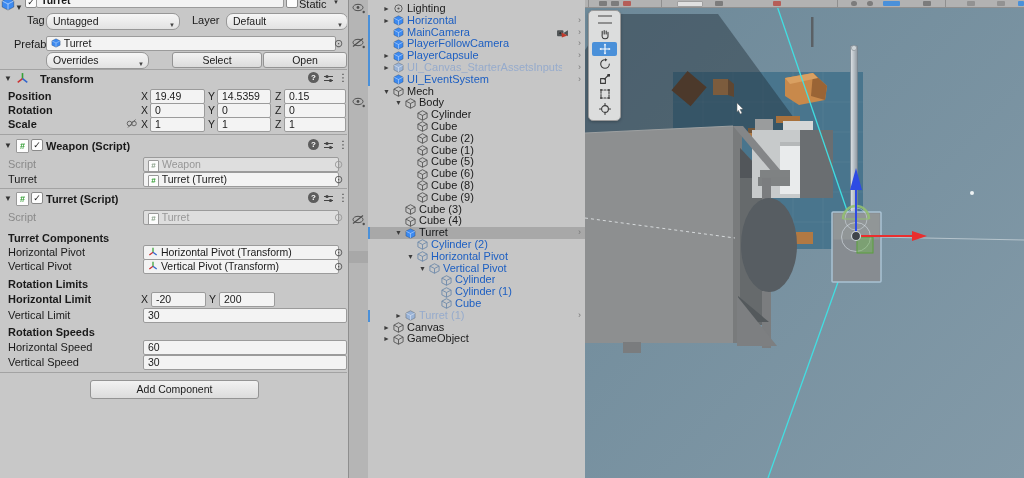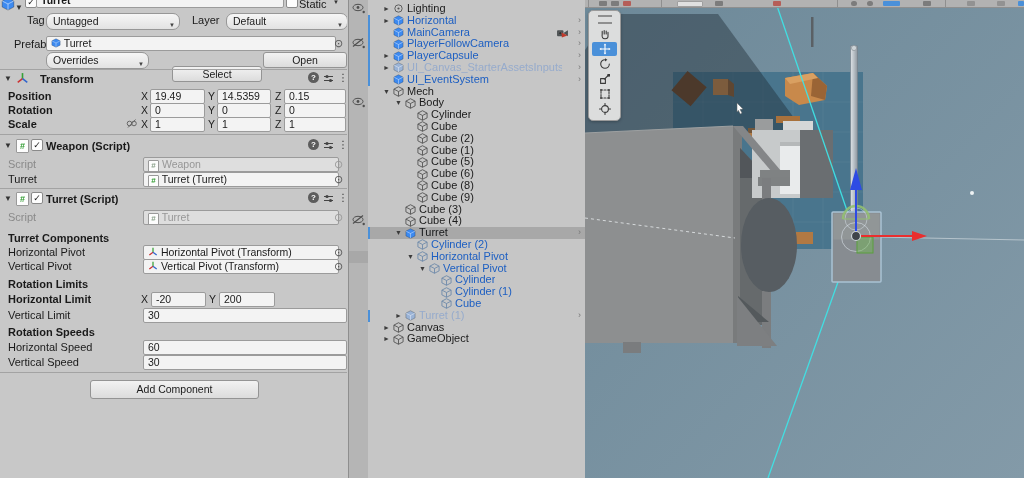--- a/index.html
+++ b/index.html
@@ -110,21 +110,21 @@
     <span class="lbl" style="left:192px;top:14px">Layer</span>
     <div class="ddown" style="left:226px;top:13px;width:100px"><span>Default</span><span class="dar">▼</span></div>
 
     <span class="lbl" style="left:14px;top:38px">Prefab</span>
     <div class="fld" style="left:46px;top:36px;width:280px"><svg style="width:10px;height:10px;vertical-align:-1px;color:#3d8af0">
           <use href="#cubes"></use>
         </svg> <span>Turret</span></div>
     <span class="opick" style="left:334px;top:38px">⊙</span>
 
     <div class="ddown" style="left:46px;top:52px;width:81px"><span>Overrides</span><span class="dar">▼</span></div>
-    <div class="btn" style="left:172px;top:66px;width:88px">Select</div>
+    <div class="btn" style="left:172px;top:52px;width:88px">Select</div>
     <div class="btn" style="left:263px;top:52px;width:82px">Open</div>
 
     <div class="sep" style="top:69px"></div>
 
     <span class="fold" style="left:4px;top:74px">▼</span>
     <svg class="abs" style="left:16px;top:72px;width:13px;height:13px">
         <use href="#tripod"></use>
       </svg>
     <span class="lbl blbl" style="left:40px;top:73px">Transform</span>
     <span class="help" style="left:308px;top:72px">?</span>

